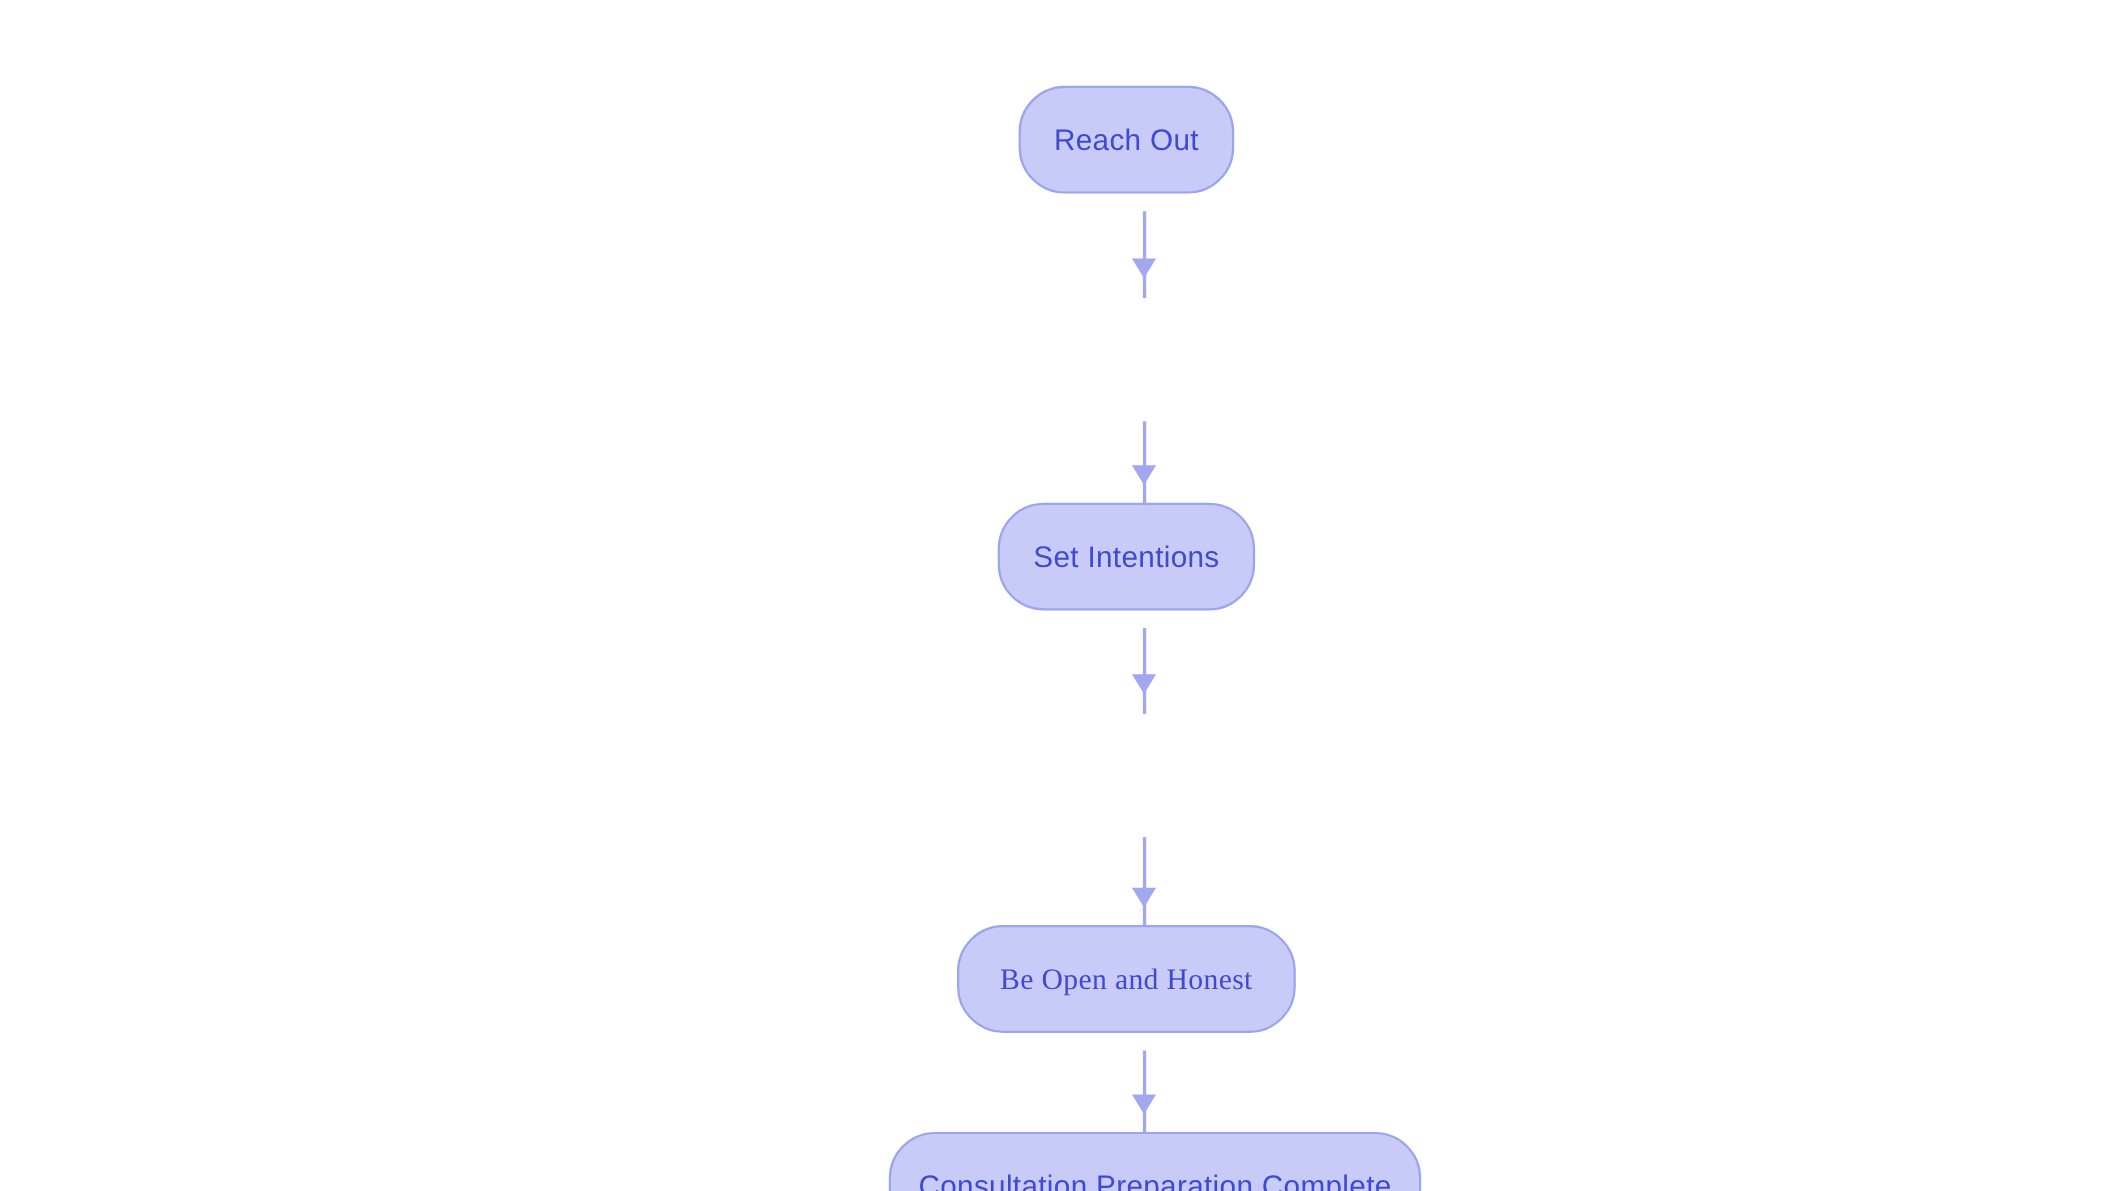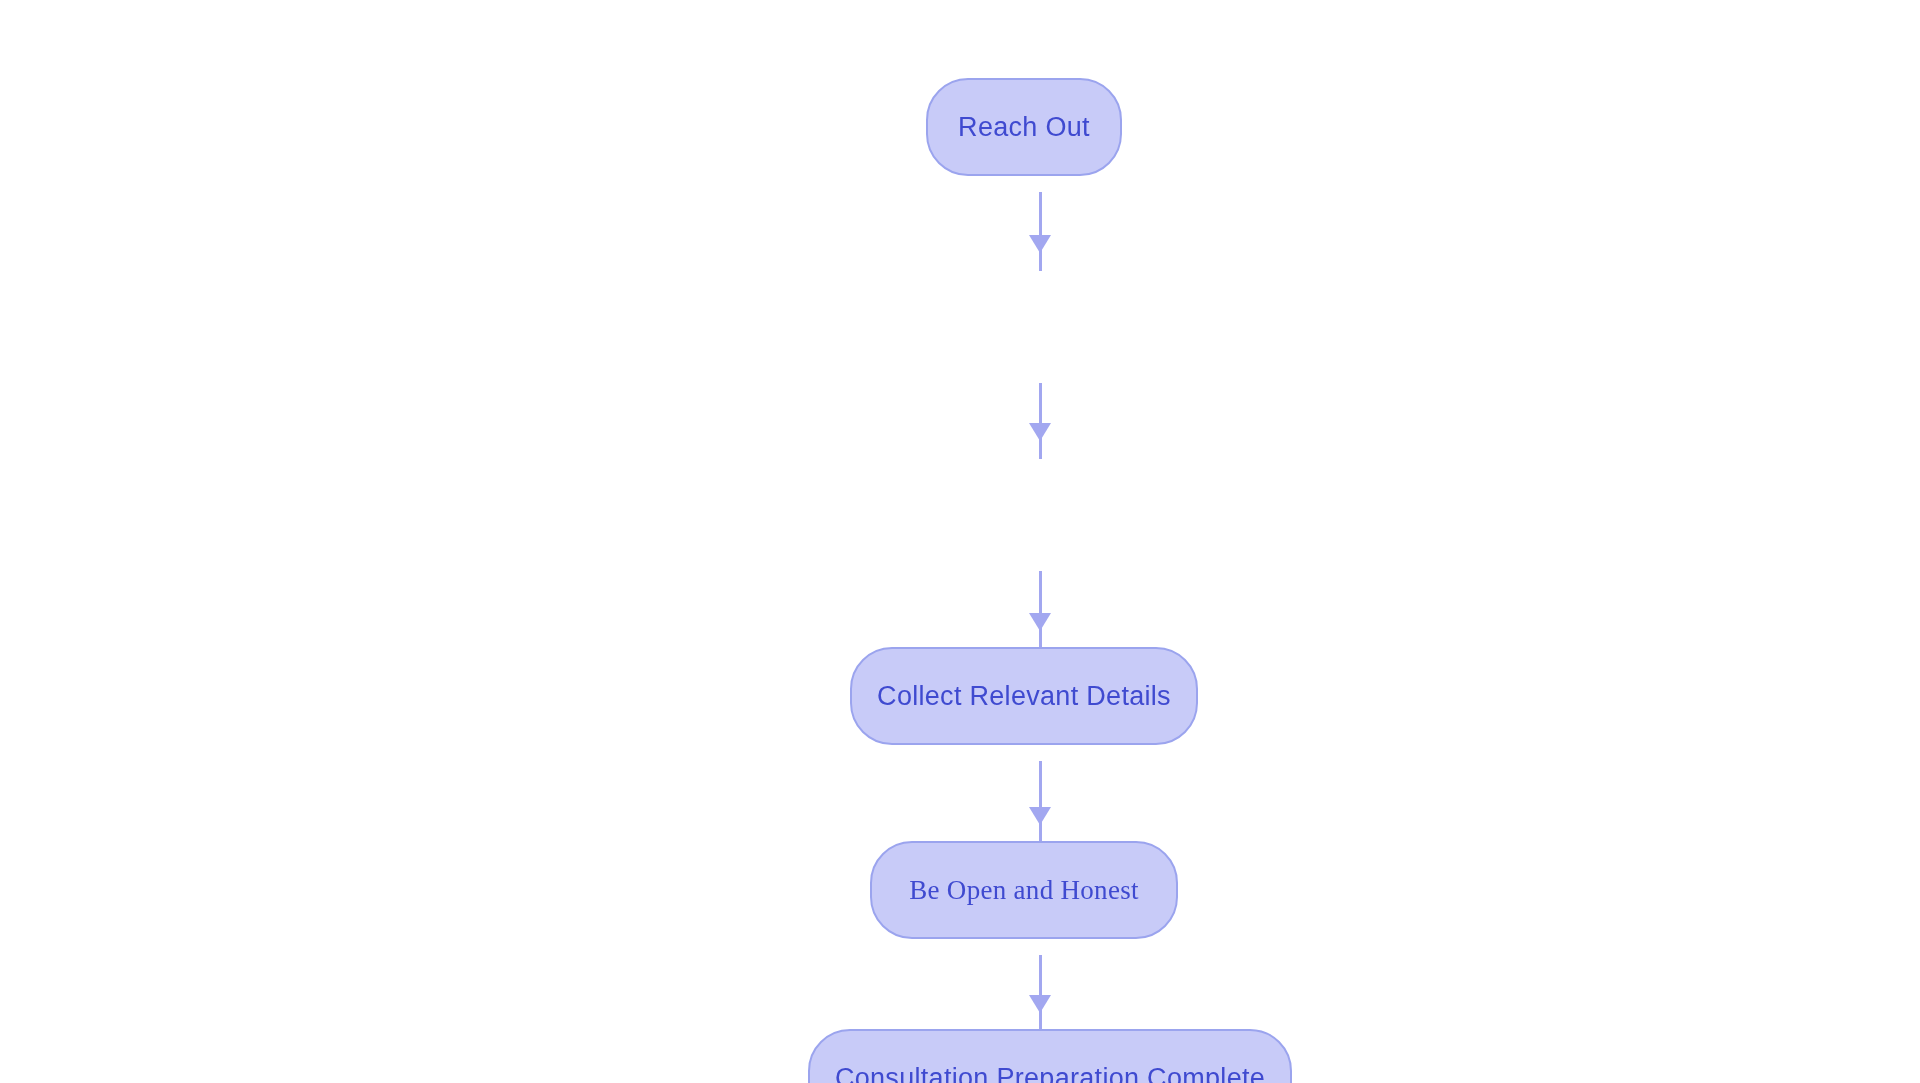--- a/index.html
+++ b/index.html
@@ -78,29 +78,29 @@
     <div class="arrow-line"></div>
     <div class="arrow-head"></div>
   </div>
 
 
   <div class="arrow arrow-2">
     <div class="arrow-line"></div>
     <div class="arrow-head"></div>
   </div>
 
+  <div class="node node-3">
+    <span>Set Intentions</span>
+  </div>
 
   <div class="arrow arrow-3">
     <div class="arrow-line"></div>
     <div class="arrow-head"></div>
   </div>
 
-  <div class="node node-4">
-    <span>Collect Relevant Details</span>
-  </div>
 
   <div class="arrow arrow-4">
     <div class="arrow-line"></div>
     <div class="arrow-head"></div>
   </div>
 
   <div class="node node-5">
     <span>Be Open and Honest</span>
   </div>
 

